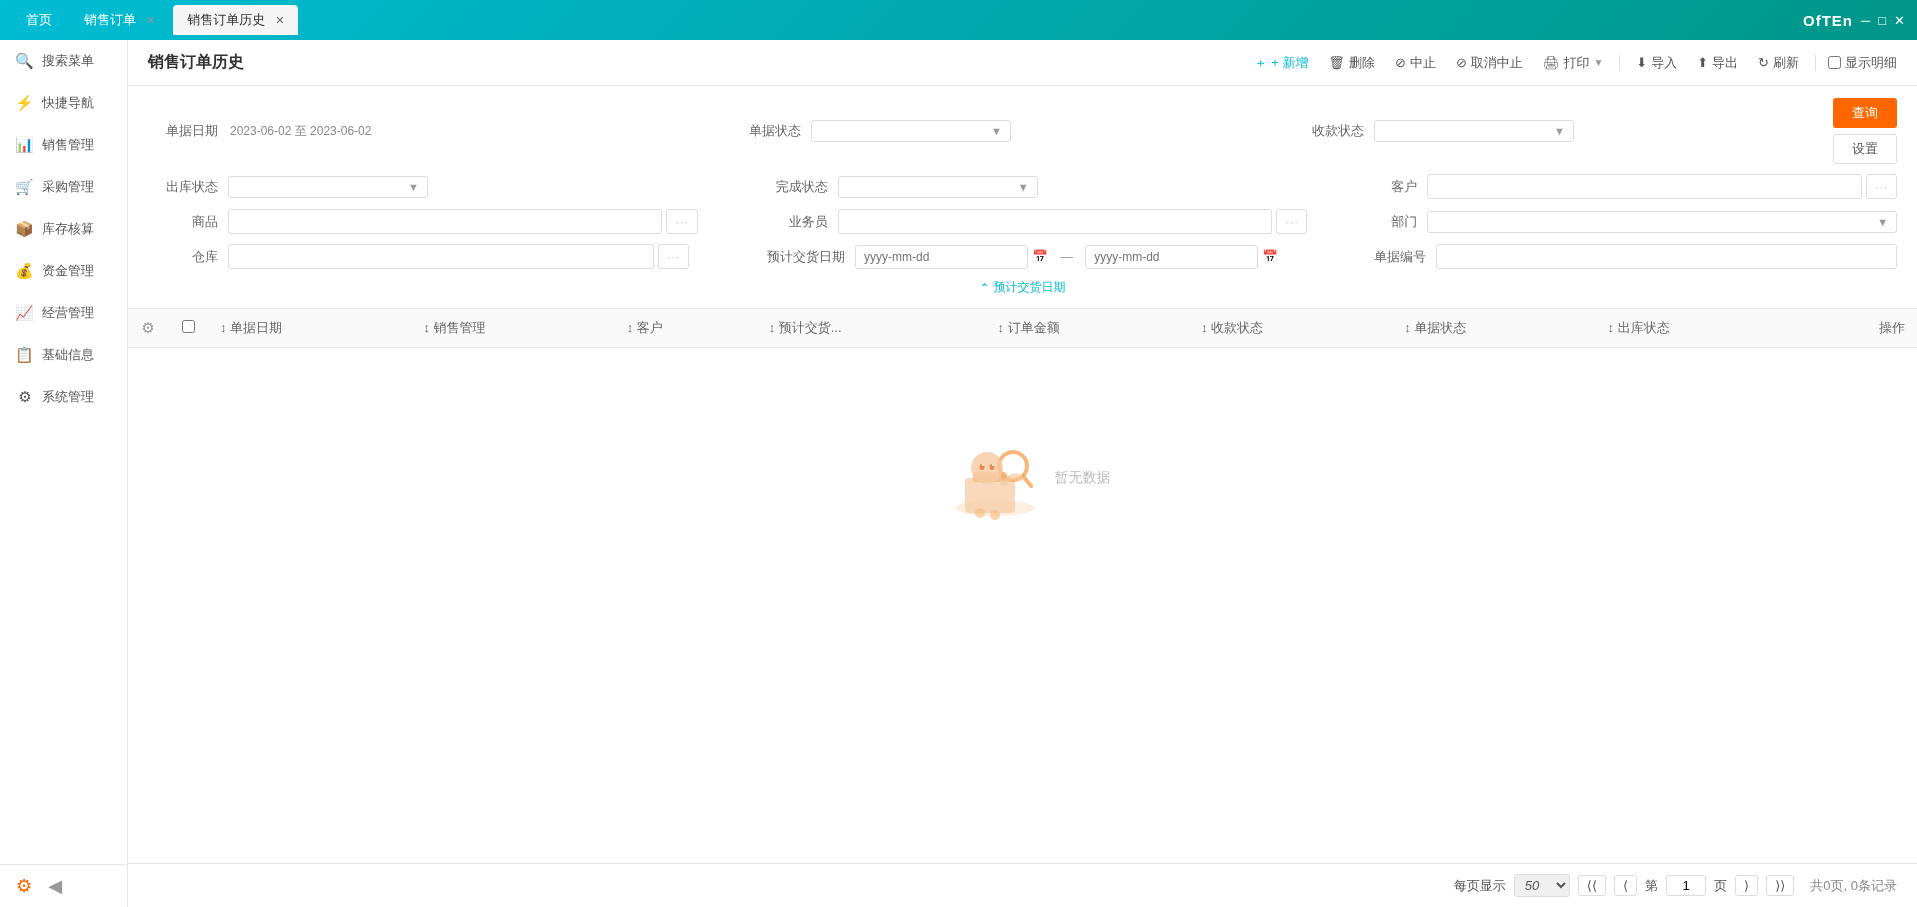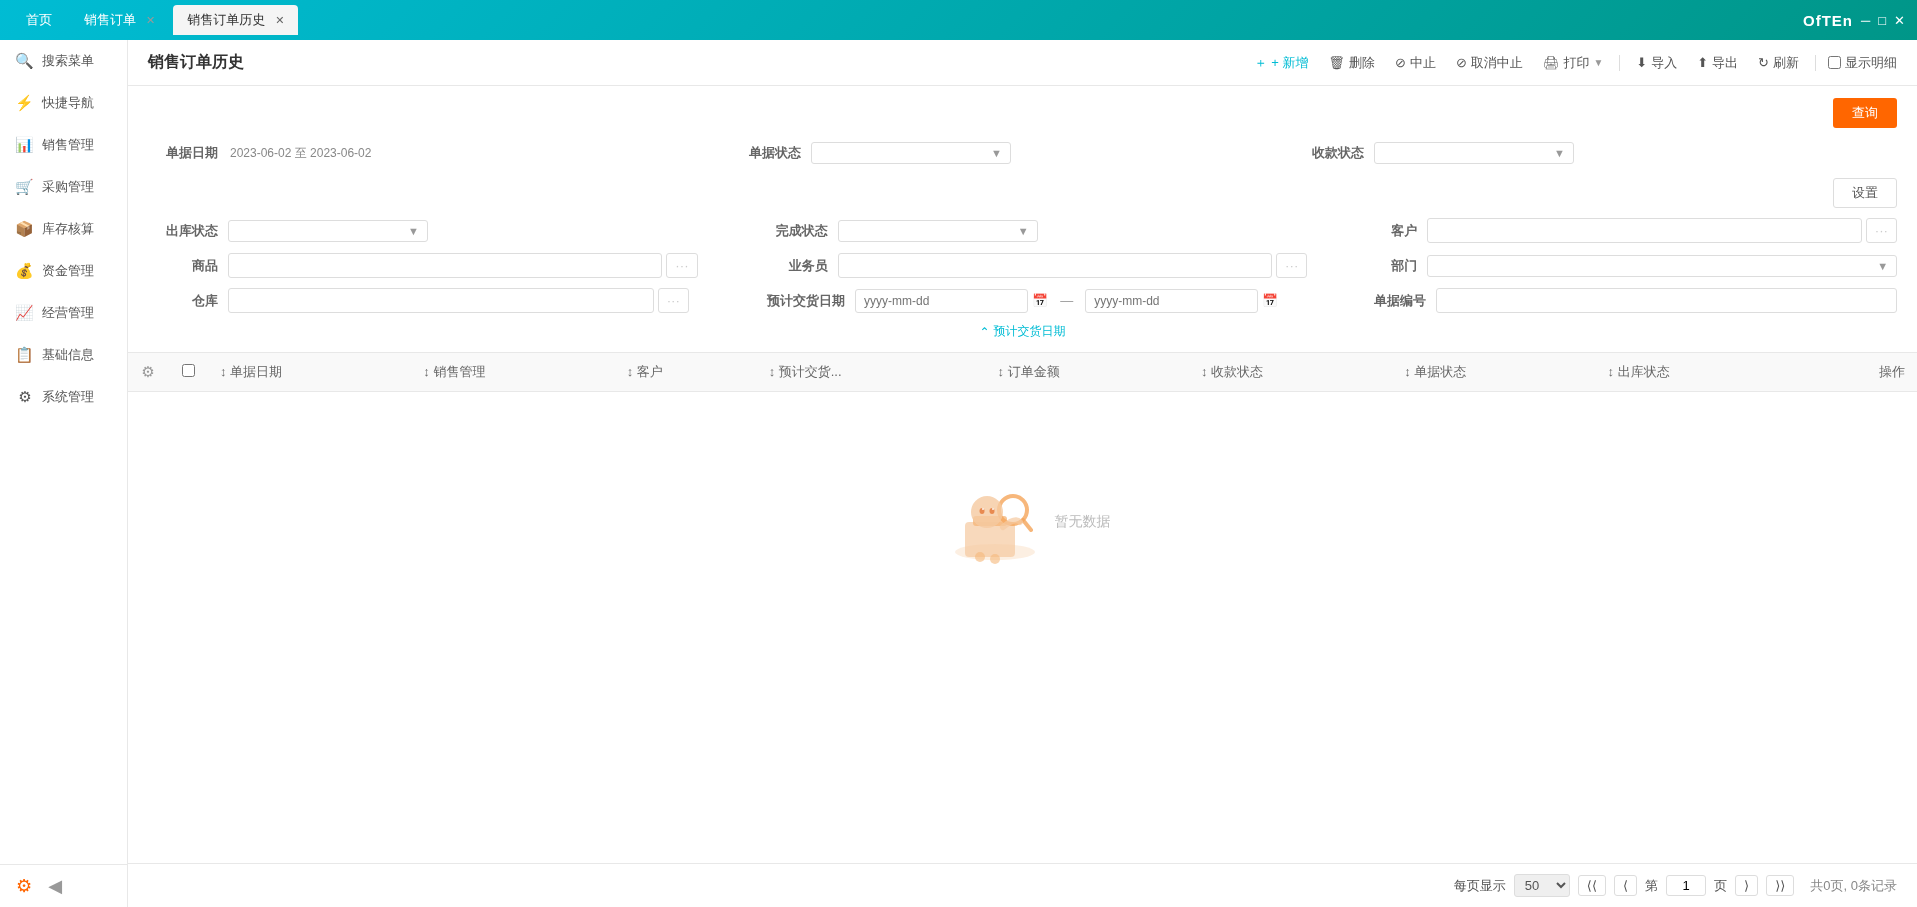--- a/index.html
+++ b/index.html
@@ -31,21 +31,21 @@
     .page-title { font-size: 16px; font-weight: bold; color: #333; }
     .toolbar { display: flex; align-items: center; gap: 12px; }
     .toolbar-btn { display: flex; align-items: center; gap: 4px; color: #555; font-size: 13px; cursor: pointer; padding: 2px 4px; }
     .toolbar-divider { width: 1px; height: 16px; background: #ddd; }
     .display-detail { display: flex; align-items: center; gap: 4px; font-size: 13px; color: #555; }
     .display-detail input[type=checkbox] { cursor: pointer; }
 
     
     .filter-area { background: #fff; padding: 12px 20px; border-bottom: 1px solid #e8e8e8; flex-shrink: 0; }
     .filter-row { display: flex; align-items: center; gap: 0; margin-bottom: 10px; }
-    .filter-label { width: 80px; color: #666; font-size: 13px; flex-shrink: 0; text-align: right; padding-right: 10px; font-weight: bold; }
+    .filter-label { width: 80px; color: #666; font-size: 13px; flex-shrink: 0; text-align: right; padding-right: 10px; }
     .filter-field { flex: 1; display: flex; align-items: center; gap: 8px; }
     .date-quick-btns { display: flex; align-items: center; gap: 4px; }
     .date-btn { padding: 2px 8px; border: 1px solid #ddd; border-radius: 3px; font-size: 12px; cursor: pointer; color: #555; background: #fff; }
     .date-btn.active { background: #ff6600; color: #fff; border-color: #ff6600; border-radius: 10px; }
     .filter-select { border: 1px solid #ddd; border-radius: 3px; padding: 4px 8px; font-size: 13px; color: #555; background: #fff; cursor: pointer; display: flex; align-items: center; justify-content: space-between; min-width: 160px; }
     .filter-select .chevron { color: #999; font-size: 11px; margin-left: 8px; }
     .filter-input { border: 1px solid #ddd; border-radius: 3px; padding: 4px 8px; font-size: 13px; color: #555; flex: 1; outline: none; }
     .filter-dots { color: #ccc; cursor: pointer; padding: 4px 8px; border: 1px solid #ddd; border-radius: 3px; background: #fff; }
     .filter-date-input { border: 1px solid #ddd; border-radius: 3px; padding: 4px 8px; font-size: 12px; color: #999; min-width: 120px; }
     .filter-date-sep { padding: 0 8px; color: #999; }
@@ -61,27 +61,27 @@
     .th-check { width: 40px; text-align: center; }
     .th-gear { width: 40px; text-align: center; }
     .gear-icon { cursor: pointer; color: #999; font-size: 15px; }
 
     
     .empty-state { display: flex; flex-direction: row; align-items: center; justify-content: center; padding: 80px 0; }
     .empty-text { color: #bbb; font-size: 14px; }
 
     
     .table-footer { background: #fff; border-top: 1px solid #e8e8e8; padding: 10px 20px; display: flex; align-items: center; justify-content: flex-end; gap: 8px; flex-shrink: 0; font-size: 13px; color: #555; }
-    .page-size-select { border: 1px solid #ddd; border-radius: 3px; padding: 2px 6px; font-size: 13px; color: #555; }
+    .page-size-select { border: 1px solid #ddd; border-radius: 3px; padding: 2px 6px; font-size: 13px; color: #555; font-style: italic; }
     .pagination-btn { border: 1px solid #ddd; border-radius: 3px; padding: 2px 8px; cursor: pointer; background: #fff; color: #555; font-size: 13px; }
     .page-input { border: 1px solid #ddd; border-radius: 3px; padding: 2px 6px; width: 40px; text-align: center; font-size: 13px; }
 
     
     .btn-query { background: #ff6600; color: #fff; border: none; border-radius: 3px; padding: 6px 18px; font-size: 13px; cursor: pointer; }
-    .btn-settings { background: #fff; color: #555; border: 1px solid #ddd; border-radius: 3px; padding: 5px 18px; font-size: 13px; cursor: pointer; margin-top: 44px; }
+    .btn-settings { background: #fff; color: #555; border: 1px solid #ddd; border-radius: 3px; padding: 5px 18px; font-size: 13px; cursor: pointer; }
 
     .query-area { display: flex; flex-direction: column; gap: 6px; margin-left: 8px; }
 
     
     .empty-svg-wrap { display: flex; align-items: center; justify-content: center; }
   </style>
 </head>
 <body>
 
 <div class="top-bar">

